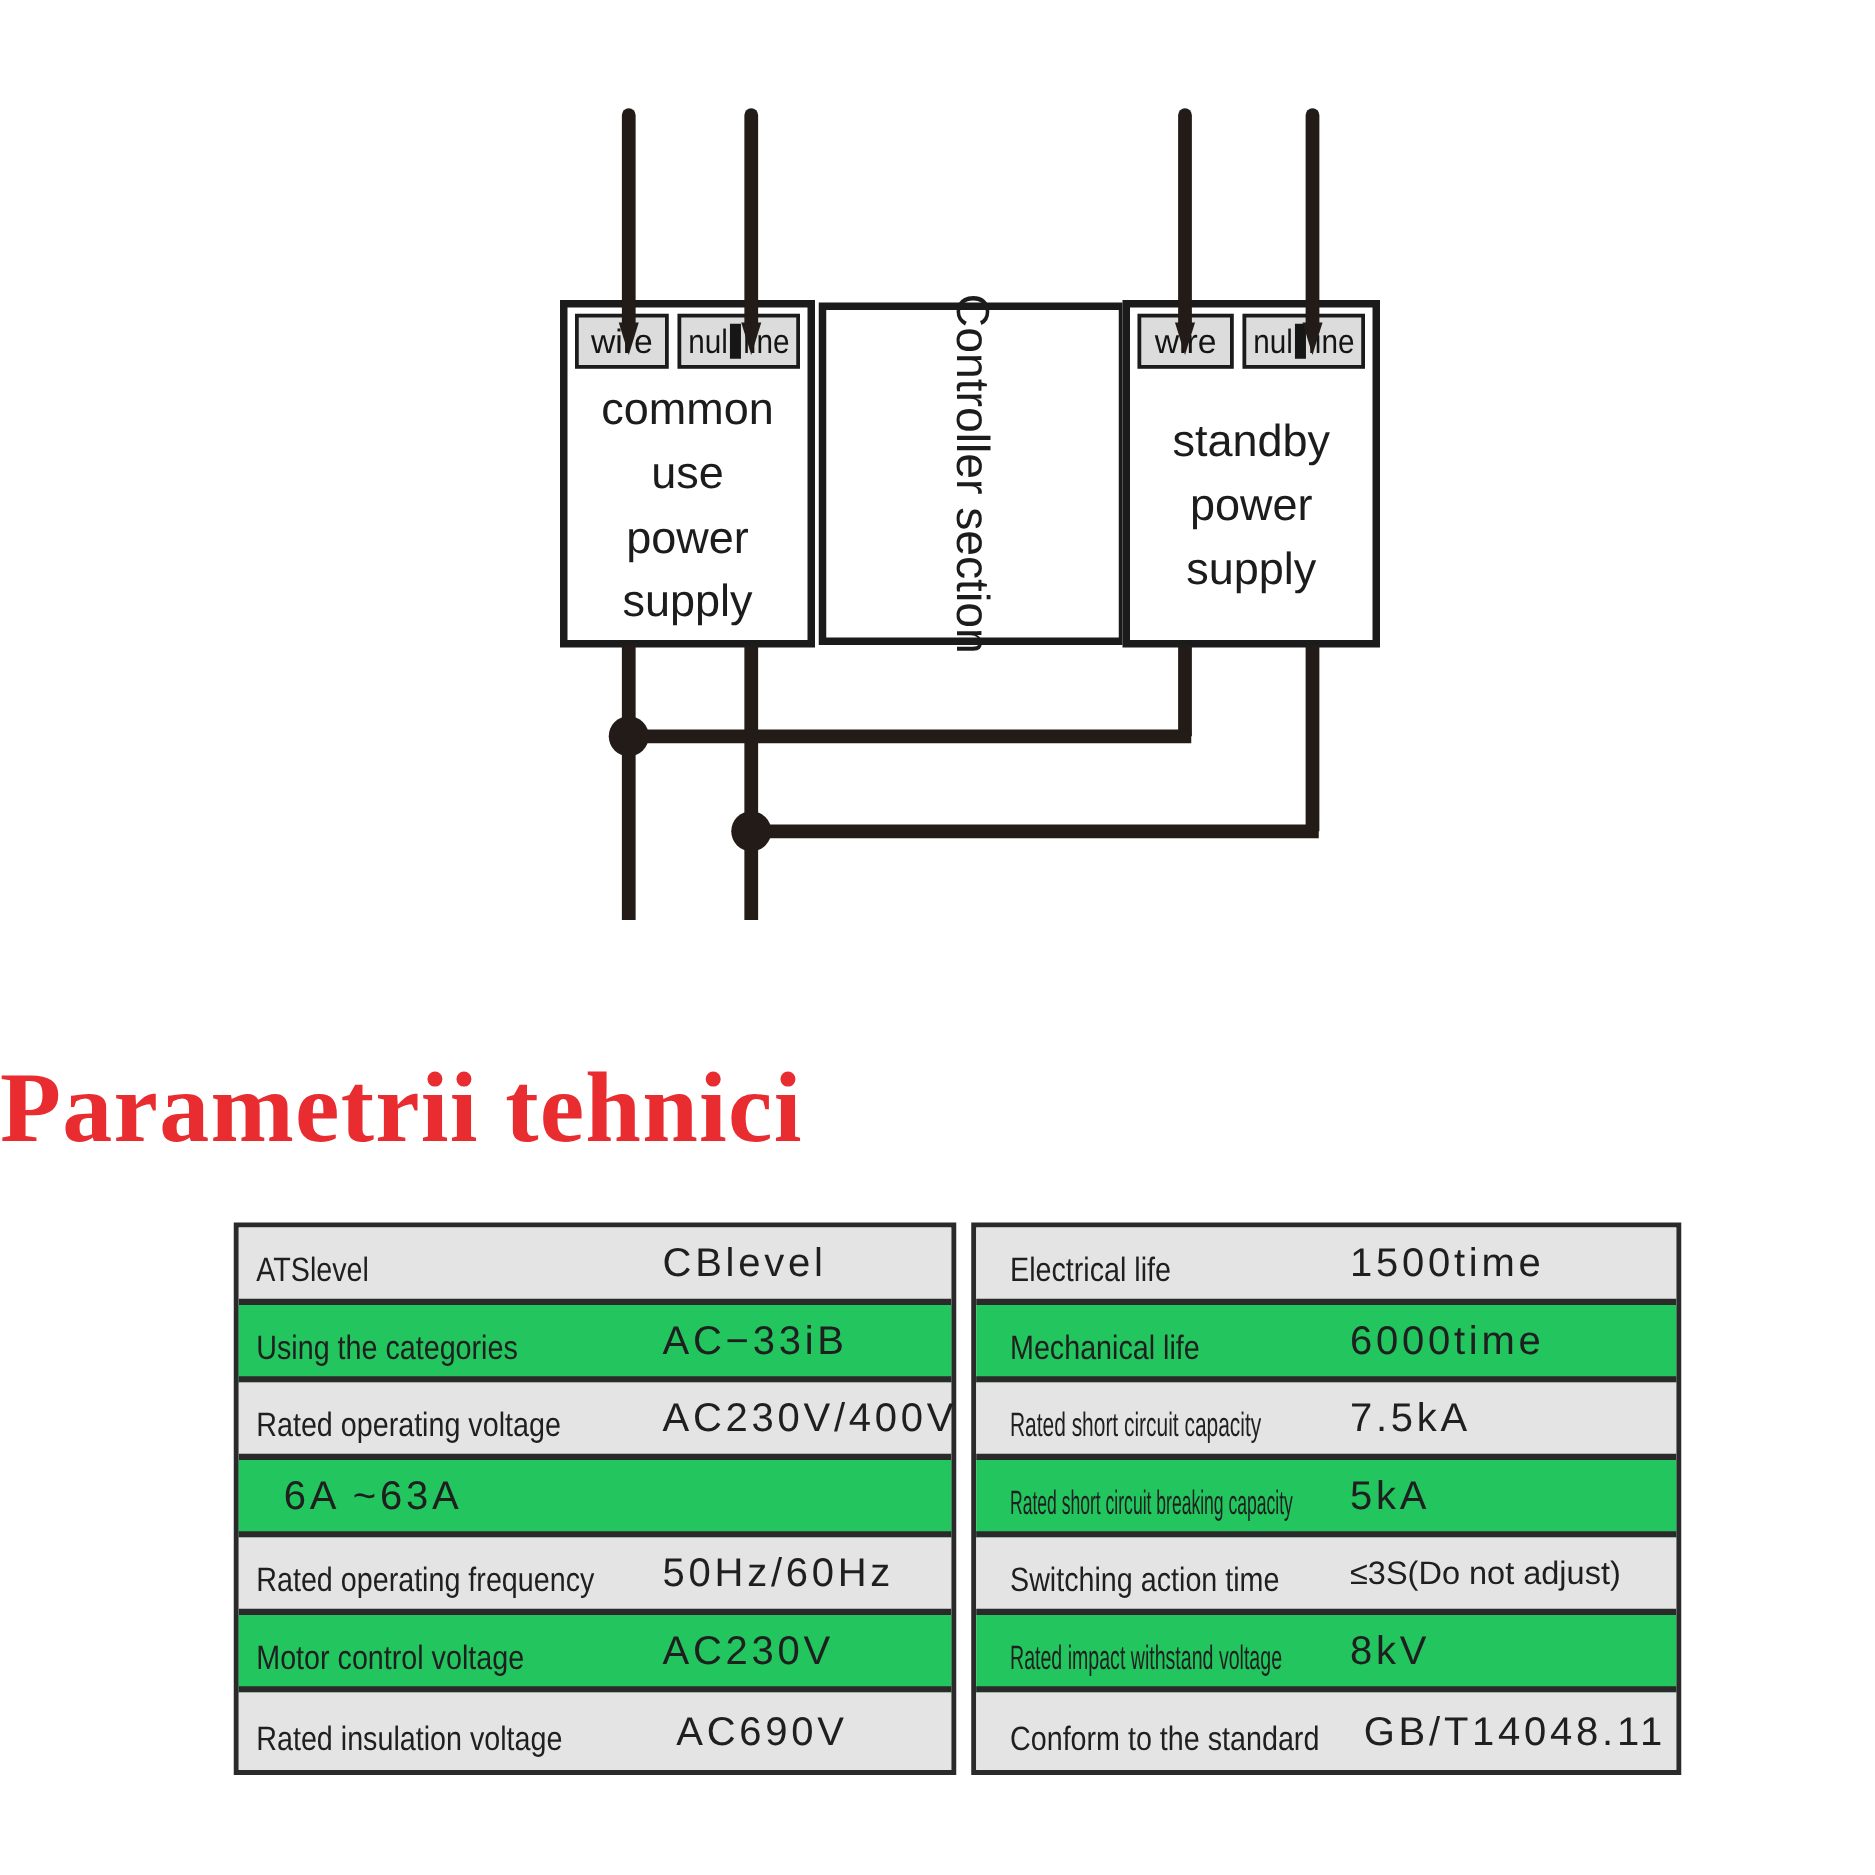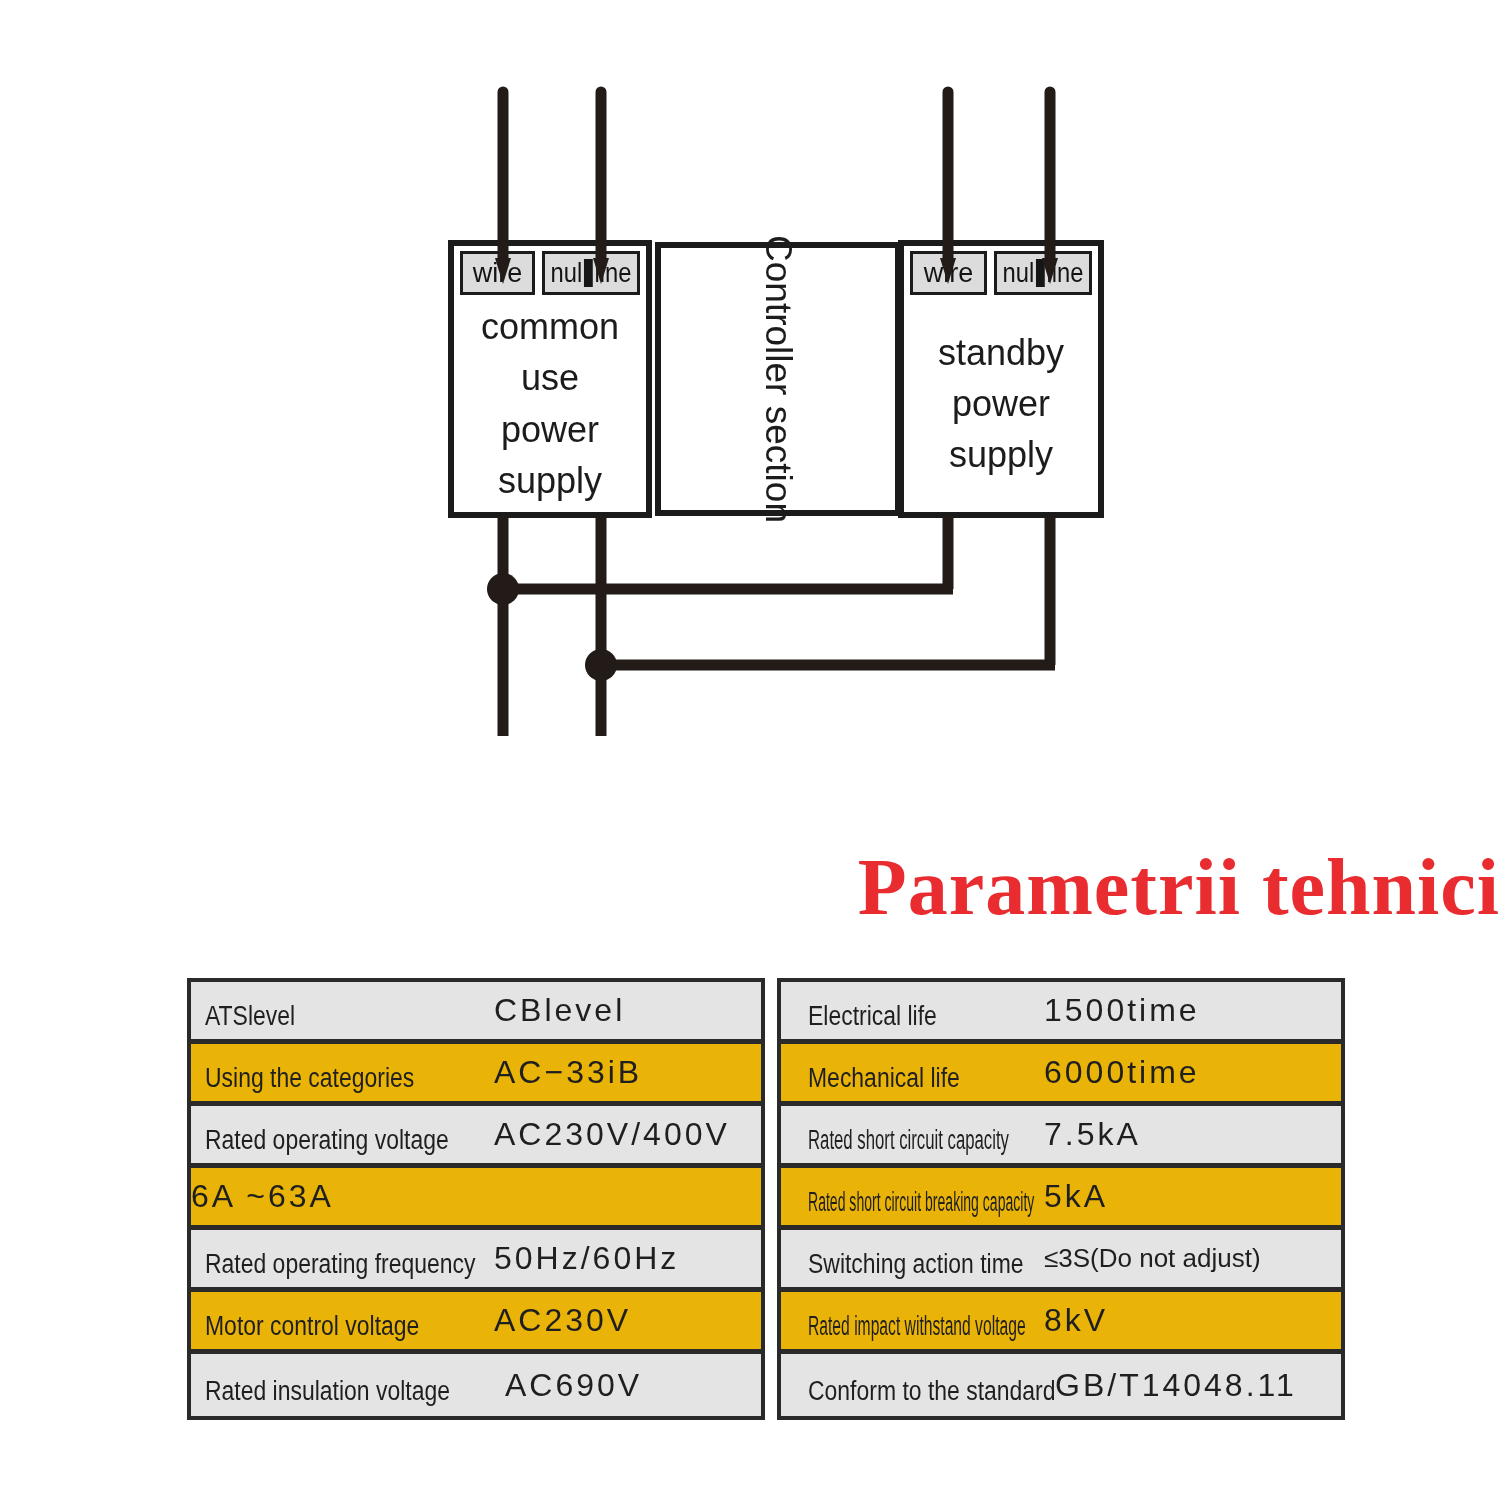--- a/index.html
+++ b/index.html
@@ -21,41 +21,41 @@
   .blabel { position:absolute; left:0; right:0; top:49px; bottom:0;
             display:flex; flex-direction:column; align-items:center; justify-content:center;
             font-size:36px; line-height:1.42; color:#1c1c1c; text-align:center; }
   .cbox { position:absolute; left:655px; top:242px; width:246px; height:274px;
           background:#fff; border:6px solid #1b1b1b;
           display:flex; align-items:center; justify-content:center; }
   .vtext { transform:rotate(90deg); white-space:nowrap; font-size:37px; color:#1c1c1c; }
   .wires { position:absolute; left:0; top:0; pointer-events:none; }
 
   
-  .title { position:absolute; left:0; top:842px; width:1500px; text-align:right;
+  .title { position:absolute; left:0; top:842px; width:1500px; text-align:left;
            font-family:"Liberation Serif", serif; font-weight:bold;
            font-size:80px; color:#e92c30; letter-spacing:1px; }
 
   
   .tables { position:absolute; left:187px; top:978px; display:flex; gap:12px; }
   .ptable { border:4px solid #2a2a2a; background:#fff; }
   .ptable-left  { width:578px; }
   .ptable-right { width:568px; }
-  .trow { height:62px; display:flex; align-items:center; border-bottom:5px solid #2a2a2a; background:#eab308; }
+  .trow { height:62px; display:flex; align-items:center; border-bottom:5px solid #2a2a2a; background:#22c55e; }
   .trow:last-child { border-bottom:none;gap:11px; }
   .trow.g { background:#e4e4e4; }
   .lcell { flex-shrink:0; overflow:visible;margin-top:12px; }
   .ptable-left  .lcell { width:303px; padding-left:14px; }
   .ptable-right .lcell { width:263px; padding-left:27px; }
   .tl { display:inline-block; font-size:27px; color:#1f1f1f; white-space:nowrap;
         transform:scaleX(.85); transform-origin:left center; }
   .c62 .tl { transform:scaleX(.62); }
   .c58 .tl { transform:scaleX(.58); }
   .c52 .tl { transform:scaleX(.52); }
-  .vcell { flex:1; overflow:visible; }
+  .vcell { flex:1; overflow:visible;margin-left:36px; }
   .tv { font-size:32px; letter-spacing:3px; color:#1f1f1f; white-space:nowrap; }
   .vtight .tv { font-size:26px; letter-spacing:0; }
 </style>
 </head>
 <body>
 
 <div class="page">
 
   <div class="diagram">
 

